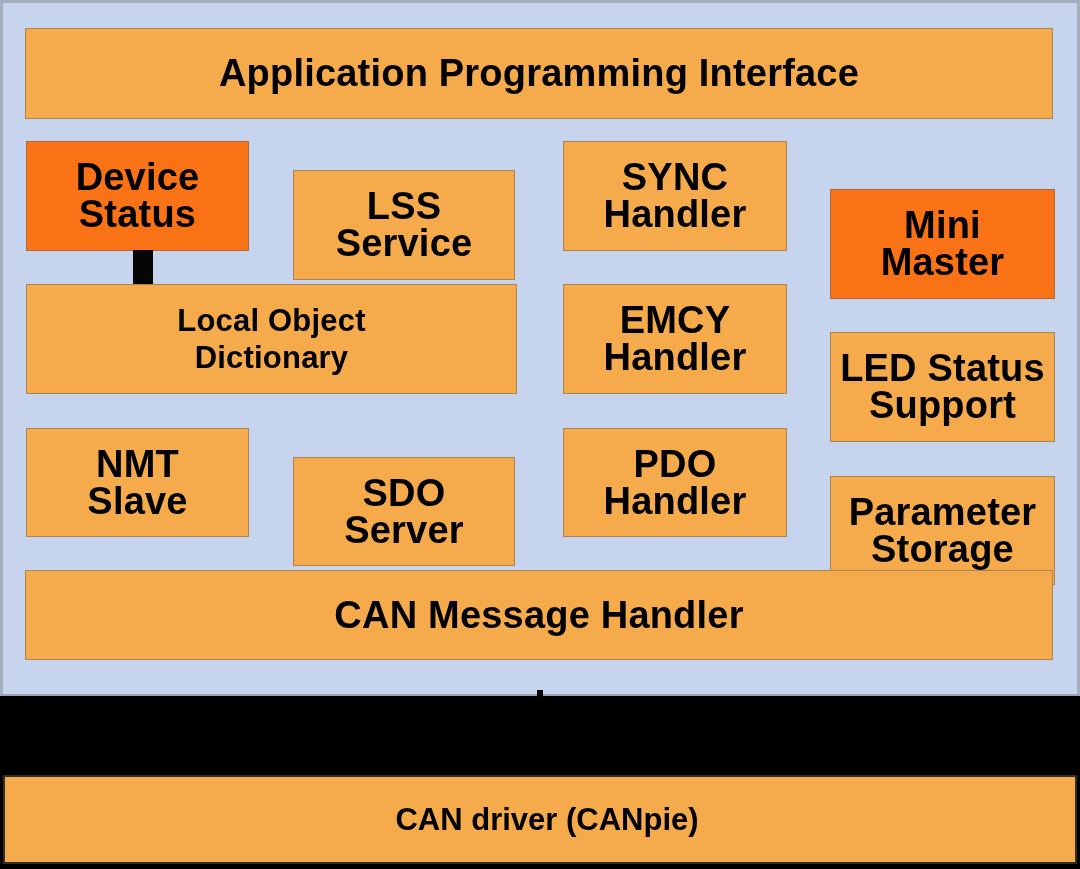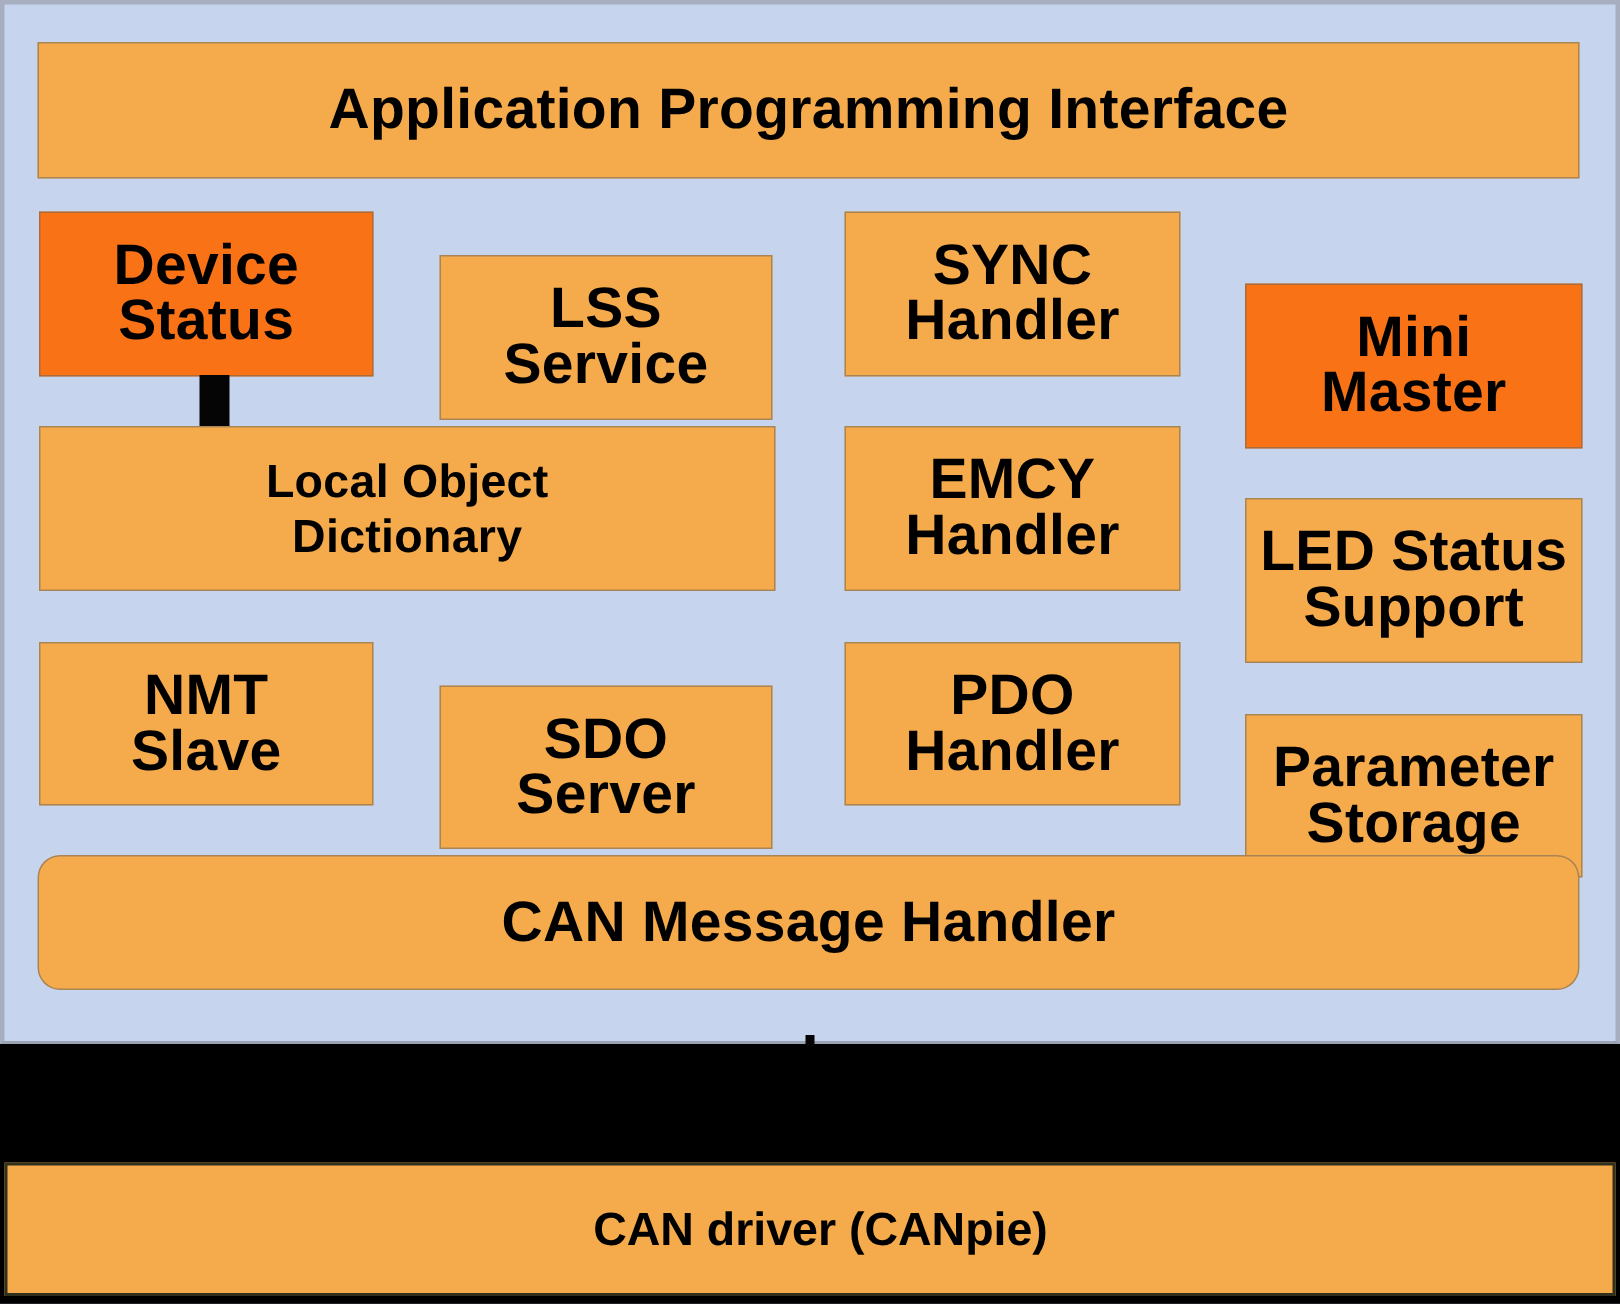--- a/index.html
+++ b/index.html
@@ -56,21 +56,21 @@
   
   .api       { left: 25px;  top: 28px;  width: 1028px; height: 91px;  }
   .r2        { top: 141px;  height: 110px; }
   .r3        { top: 284px;  height: 110px; }
   .r4        { top: 428px;  height: 109px; align-items: center; }
   .c1        { left: 26px;  width: 223px; }
   .c2        { left: 293px; width: 222px; margin-top: 29px; }
   .c3        { left: 563px; width: 224px; }
   .c4        { left: 830px; width: 225px; margin-top: 48px; }
   .lod       { left: 26px;  width: 491px; }
-  .cmh       { left: 25px;  top: 570px; width: 1028px; height: 90px; border-radius: 15px; }
+  .cmh       { left: 25px;  top: 570px; width: 1028px; height: 90px; }
 
   .connector {
     position: absolute;
     left: 133px; top: 250px;
     width: 20px; height: 35px;
     background: #050505;
   }
   .bus-tick {
     position: absolute;
     left: 537px; top: 690px;

